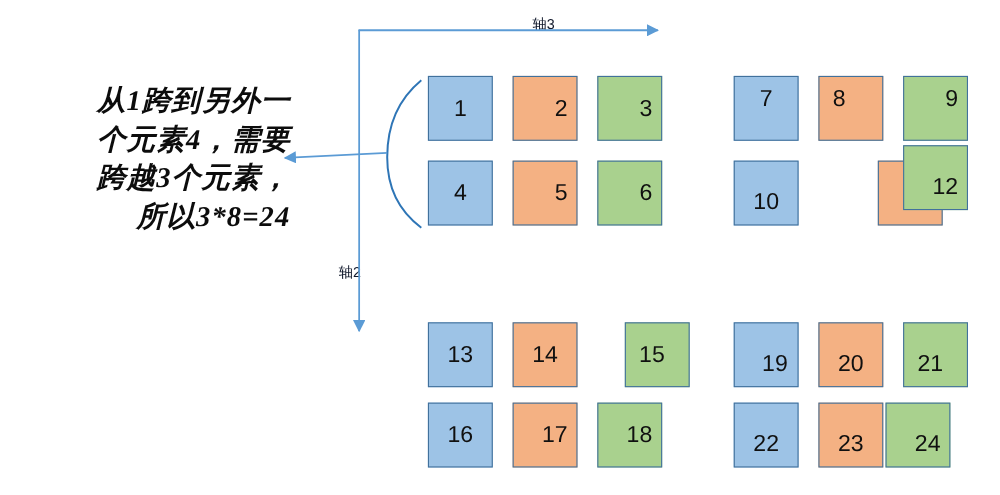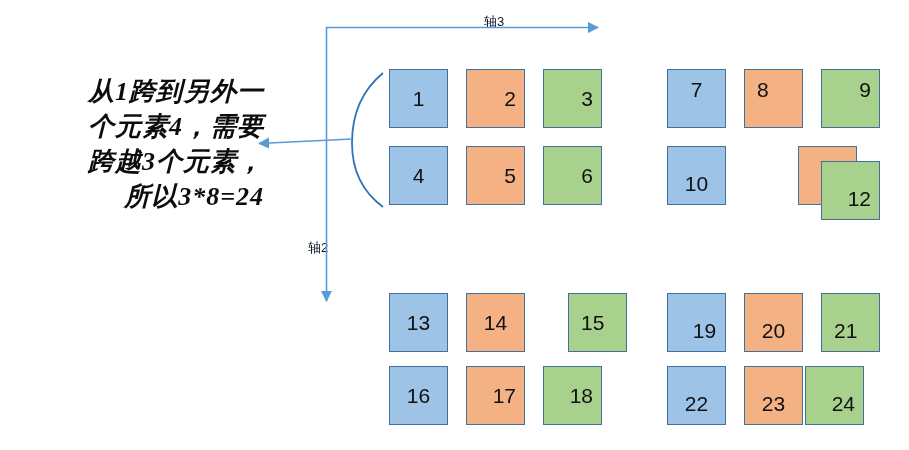--- a/index.html
+++ b/index.html
@@ -116,21 +116,21 @@
     <div class="cell c1 shift-rr" style="left:77px;  top:77px;">5</div>
     <div class="cell c2 shift-rr" style="left:154px; top:77px;">6</div>
   </div>
 
   <div class="block" style="left:667px; top:69px;">
     <div class="cell c0 rise" style="left:0px;   top:0px;">7</div>
     <div class="cell c1 rise shift-l" style="left:77px;  top:0px;">8</div>
     <div class="cell c2 rise shift-rr" style="left:154px; top:0px;">9</div>
     <div class="cell c0 drop" style="left:0px;   top:77px;">10</div>
     <div class="cell c1 drop shift-rr" style="left:91px;  top:77px;margin-left:40px;">11</div>
-    <div class="cell c2 drop shift-rr" style="left:154px; top:92px;">12</div>
+    <div class="cell c2 drop shift-rr" style="left:154px; top:63px;">12</div>
   </div>
 
   <div class="block" style="left:389px; top:293px;">
     <div class="cell c0" style="left:0px;   top:0px;">13</div>
     <div class="cell c1" style="left:77px;  top:0px;">14</div>
     <div class="cell c2 shift-l" style="left:154px; top:0px;margin-left:25px;">15</div>
     <div class="cell c0" style="left:0px;   top:73px;">16</div>
     <div class="cell c1 shift-rr" style="left:77px;  top:73px;">17</div>
     <div class="cell c2 shift-rr" style="left:154px; top:73px;">18</div>
   </div>

